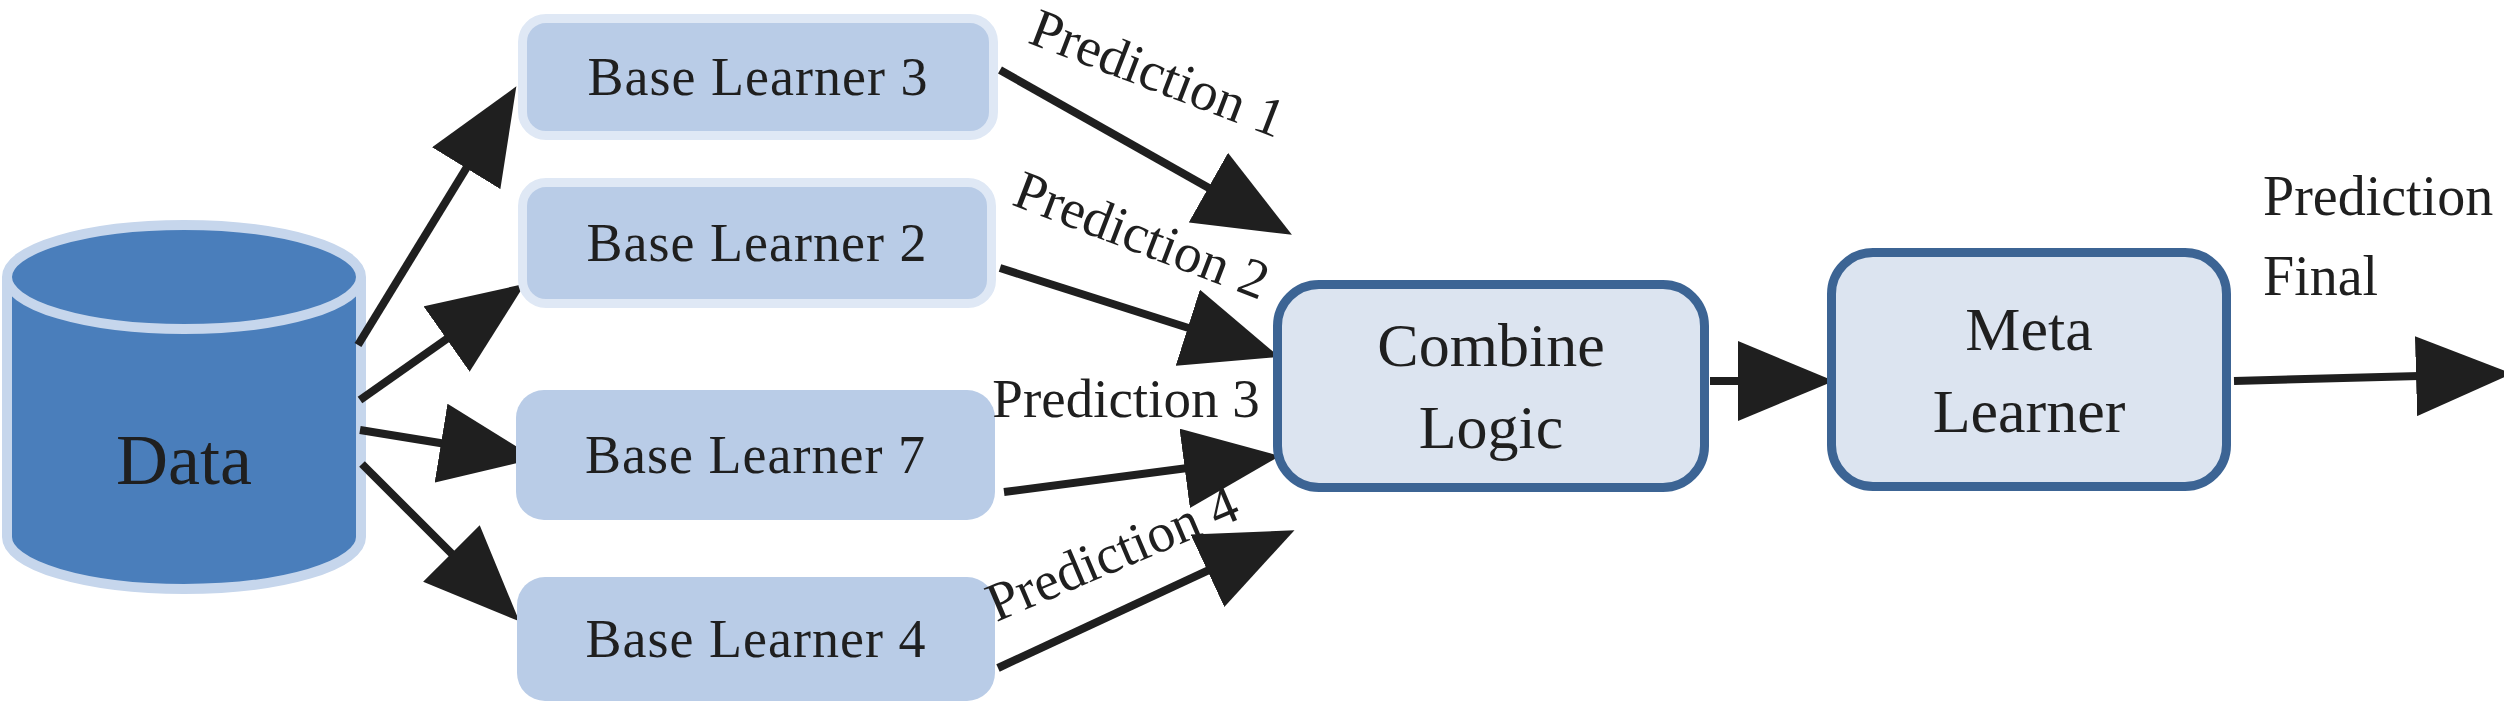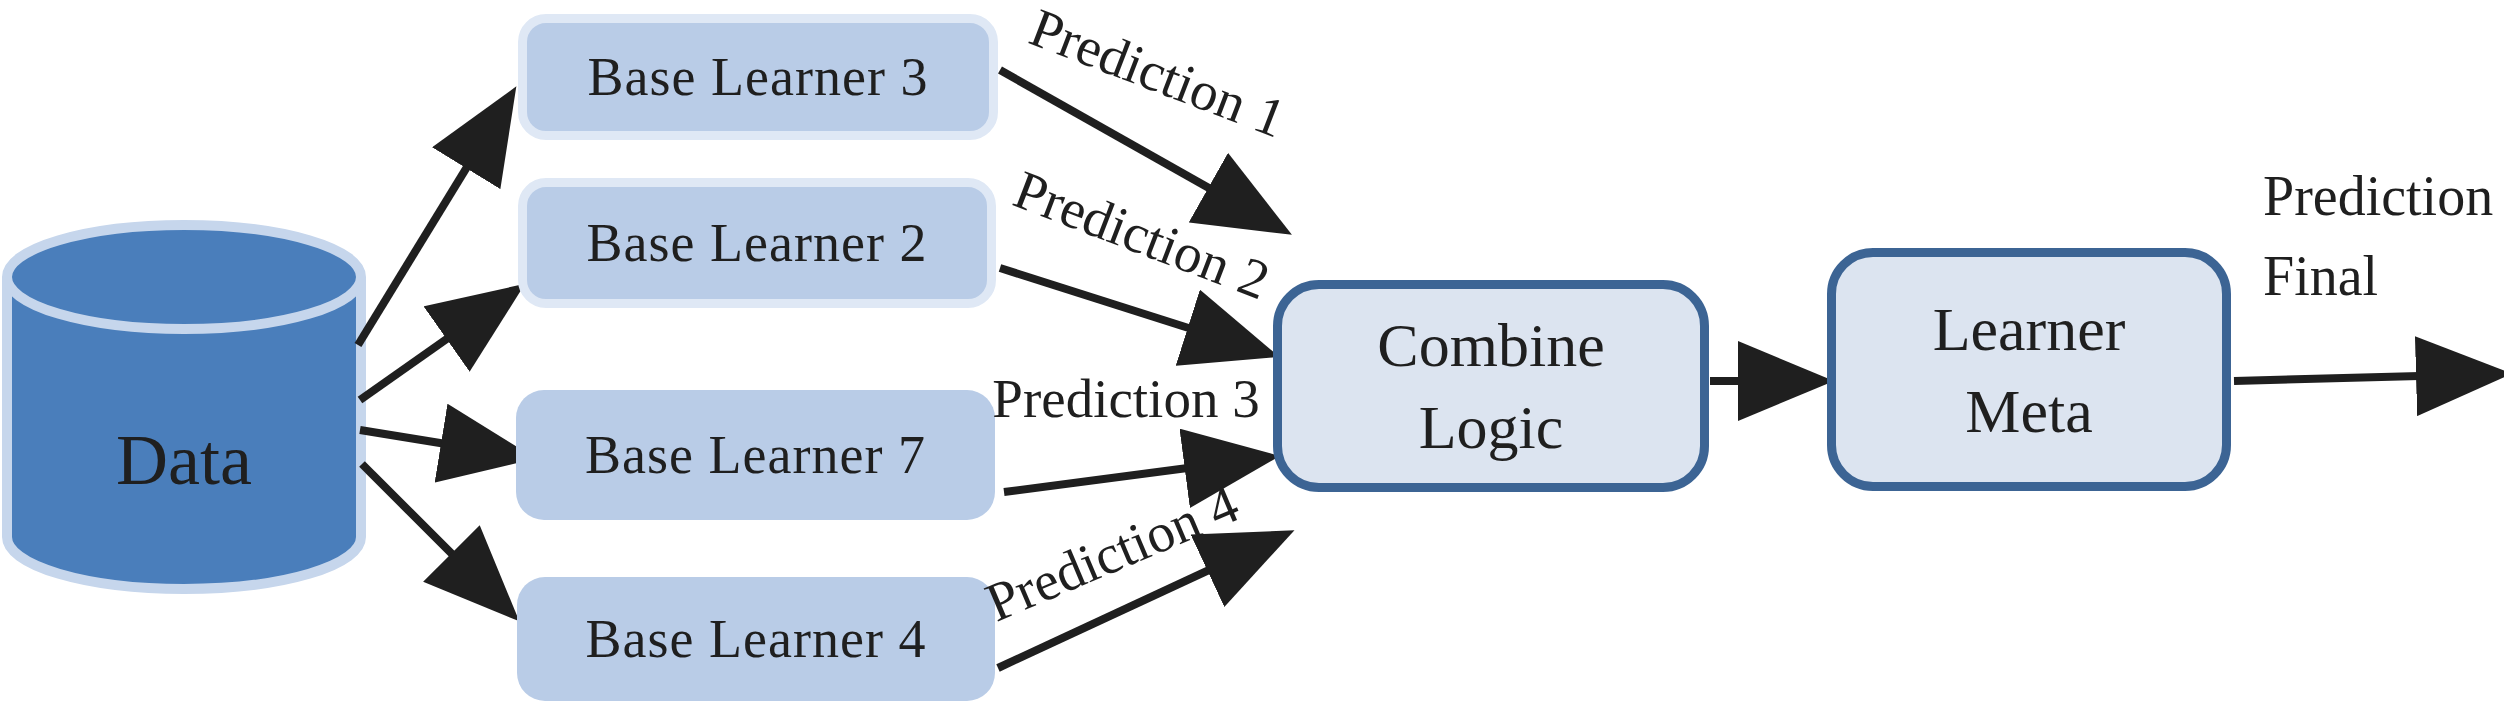--- a/index.html
+++ b/index.html
@@ -100,22 +100,22 @@
   <div class="pred" style="left:1142px;top:235px;transform:translate(-50%,-50%) rotate(21deg);">Prediction 2</div>
   <div class="pred" style="left:1126px;top:398px;transform:translate(-50%,-50%);">Prediction 3</div>
   <div class="pred" style="left:1112px;top:553px;transform:translate(-50%,-50%) rotate(-23deg);">Prediction 4</div>
 
   <div class="node bigbox" style="left:1273px;top:232px;width:436px;height:212px;margin-top:48px;">
     <div>Combine</div>
     <div>Logic</div>
   </div>
 
   <div class="node bigbox" style="left:1827px;top:248px;width:404px;height:243px;">
+    <div>Meta</div>
     <div>Learner</div>
-    <div>Meta</div>
   </div>
 
   <div class="final-label" style="left:2263px;top:156px;">
     <div>Prediction</div>
     <div>Final</div>
   </div>
 
 </div>
 
 </body></html>

